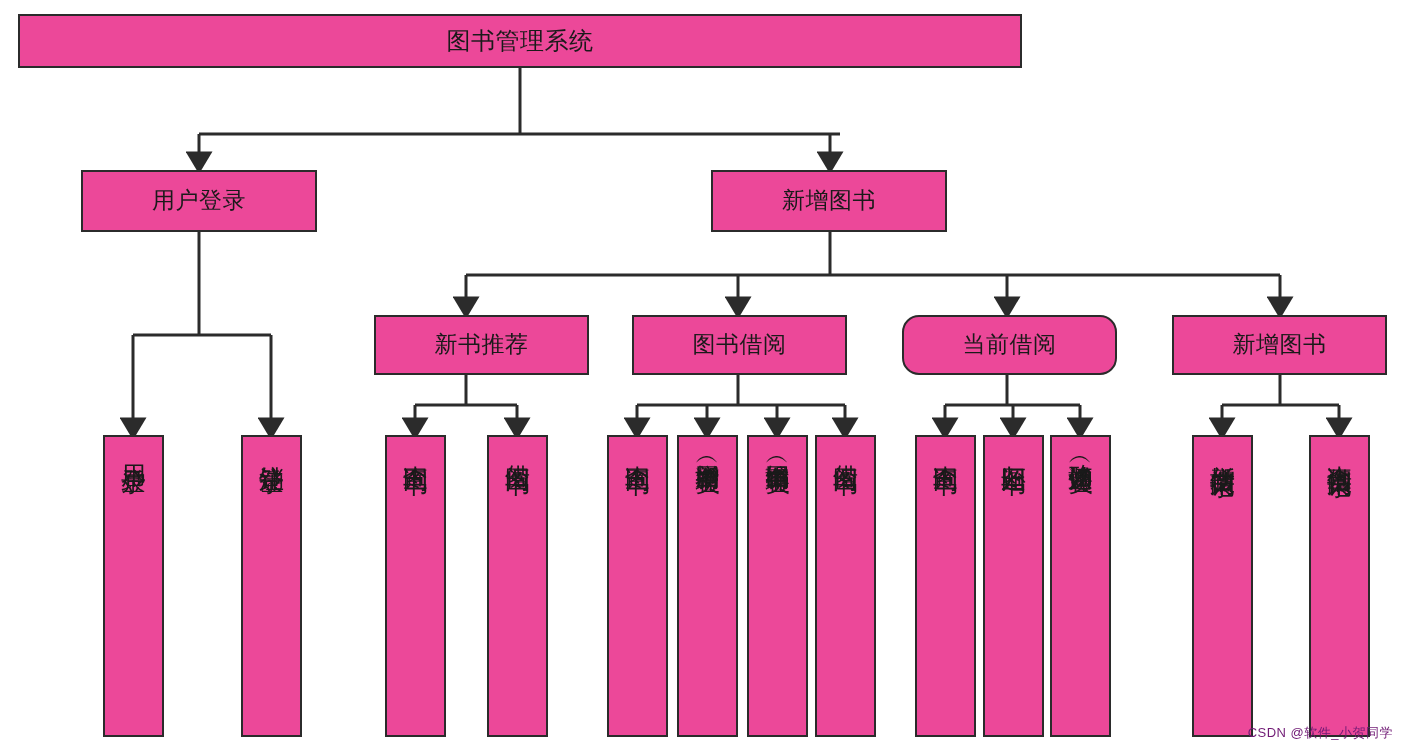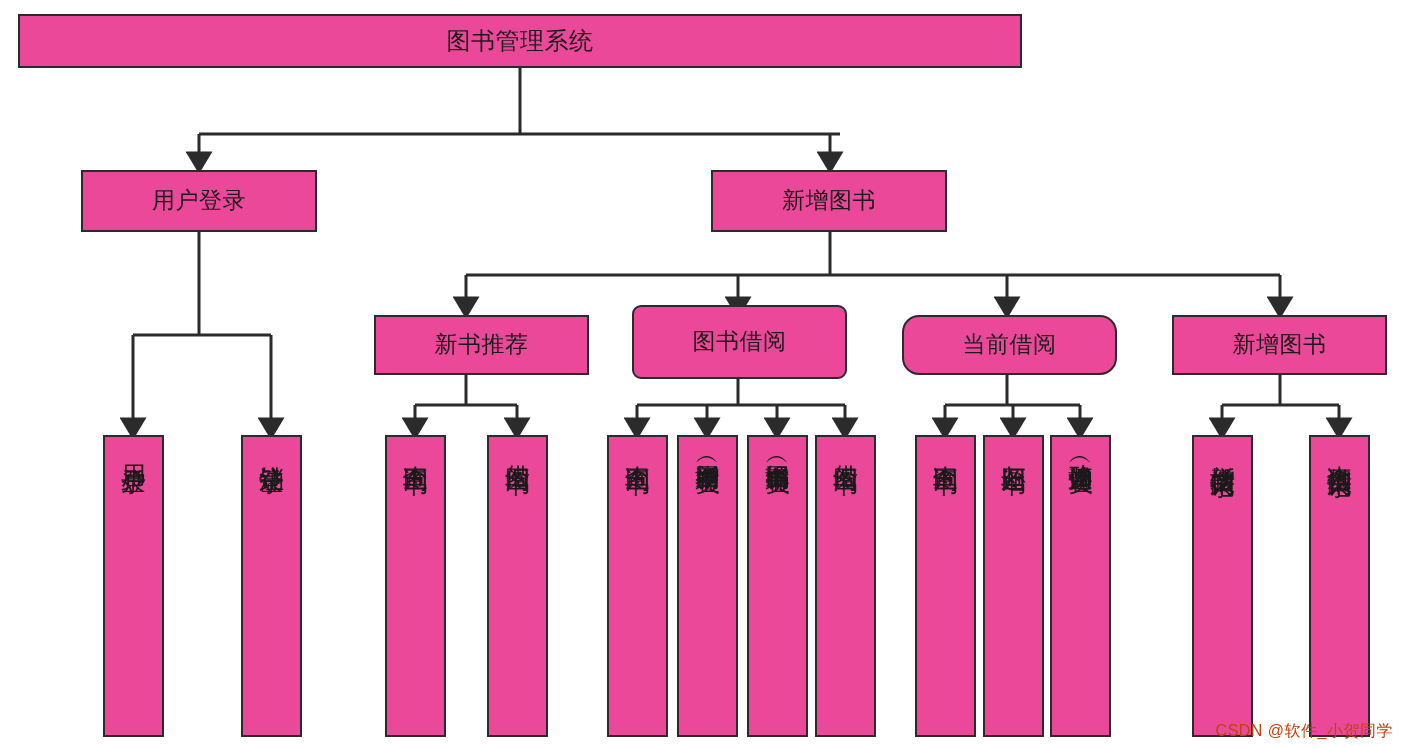--- a/index.html
+++ b/index.html
@@ -66,22 +66,22 @@
     white-space: nowrap;
   }
   .node.vertical.tall-text .node-label {
     font-size: 24px;
     letter-spacing: 1px;
   }
   #watermark {
     position: absolute;
     right: 12px;
     bottom: 5px;
-    font-size: 16px;
-    color: #c2410c;
+    font-size: 13px;
+    color: #701a75;
     letter-spacing: 0.5px;
     white-space: nowrap;
     user-select: none;
   }
 </style>
 </head>
 <body>
 
 <div id="diagram-root">
 
@@ -143,21 +143,21 @@
   <div class="node horizontal" style="left:81px; top:170px; width:236px; height:62px;">
     <span class="node-label">用户登录</span>
   </div>
   <div class="node horizontal" style="left:711px; top:170px; width:236px; height:62px;">
     <span class="node-label">新增图书</span>
   </div>
 
   <div class="node horizontal" style="left:374px; top:315px; width:215px; height:60px;">
     <span class="node-label">新书推荐</span>
   </div>
-  <div class="node horizontal" style="left:632px; top:305px; width:215px; height:74px;border-radius:9px;">
+  <div class="node horizontal" style="left:632px; top:315px; width:215px; height:60px;">
     <span class="node-label">图书借阅</span>
   </div>
   <div class="node horizontal" style="left:902px; top:315px; width:215px; height:60px;border-radius:17px;">
     <span class="node-label">当前借阅</span>
   </div>
   <div class="node horizontal" style="left:1172px; top:315px; width:215px; height:60px;">
     <span class="node-label">新增图书</span>
   </div>
 
   <div class="node vertical" style="left:103px; top:435px; width:61px; height:302px;">

